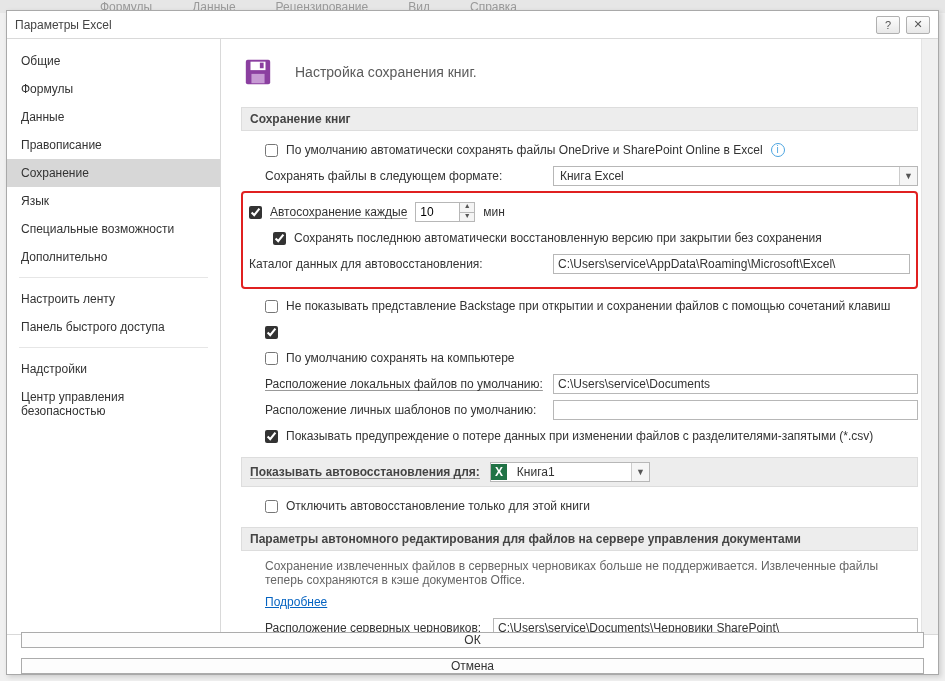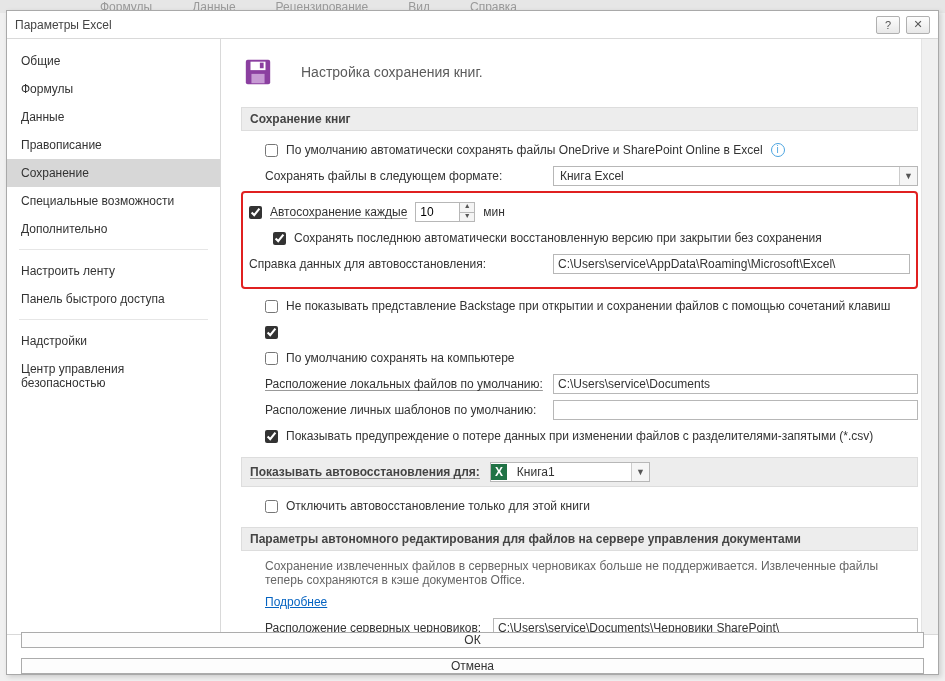--- a/index.html
+++ b/index.html
@@ -18,21 +18,21 @@
 
 .sidebar { width: 214px; border-right: 1px solid #d9d9d9; padding: 8px 0; overflow:hidden; }
 .navitem { padding: 7px 14px; color: #333; cursor: default; }
 .navitem.selected { background: #d7d7d7; }
 .navgap { height: 2px; border-top: 1px solid #e6e6e6; margin: 6px 12px; }
 
 .content-wrap { flex: 1; position: relative; }
 .content { position:absolute; inset:0; overflow-y: auto; padding: 16px 20px 8px 20px; }
 .scrollbar-hint { position:absolute; right:0; top:0; width:17px; height:100%; background:#f0f0f0; border-left:1px solid #e3e3e3; }
 
-.header-row { display:flex; align-items:center; gap:26px; margin-bottom:18px; }
+.header-row { display:flex; align-items:center; gap:20px; margin-bottom:18px; }
 .save-icon { width:34px; height:34px; display:flex; align-items:center; justify-content:center; }
 .save-icon svg { width:30px; height:30px; }
 .header-text { color:#5b5b5b; font-size:14px; }
 
 .section { background:#ededed; border:1px solid #ddd; padding:4px 8px; color:#444; font-weight:600; margin: 10px 0 8px 0; }
 
 .row { display:flex; align-items:center; gap:8px; margin:4px 0; min-height:22px; }
 .row.indent { padding-left: 24px; }
 .chk { width:13px; height:13px; accent-color:#333; }
 .lbl { color:#333; }
@@ -79,20 +79,21 @@
     </div>
   </div>
 
   <div class="body">
     <div class="sidebar">
       <div class="navitem">Общие</div>
       <div class="navitem">Формулы</div>
       <div class="navitem">Данные</div>
       <div class="navitem">Правописание</div>
       <div class="navitem selected">Сохранение</div>
+      <div class="navitem">Язык</div>
       <div class="navitem">Специальные возможности</div>
       <div class="navitem">Дополнительно</div>
       <div class="navgap"></div>
       <div class="navitem">Настроить ленту</div>
       <div class="navitem">Панель быстрого доступа</div>
       <div class="navgap"></div>
       <div class="navitem">Надстройки</div>
       <div class="navitem">Центр управления безопасностью</div>
     </div>
 
@@ -138,21 +139,21 @@
                   <div class="spin-btn">▼</div>
                 </div>
             </div>
             <span class="lbl">мин</span>
           </div>
           <div class="row indent">
             <input type="checkbox" class="chk" checked="" style="">
             <span class="lbl"><span>Сохранять последнюю автоматически восстановленную версию при закрытии без сохранения</span></span>
           </div>
           <div class="row">
-            <span class="lbl" style="width:296px">Справка данных для автовосстановления:</span>
+            <span class="lbl" style="width:296px">Каталог данных для автовосстановления:</span>
             <input class="txt" style="flex: 1 1 0%;" value="C:\Users\service\AppData\Roaming\Microsoft\Excel\">
           </div>
         </div>
 
         <div class="row indent">
           <input type="checkbox" class="chk" style="">
           <span class="lbl">Не показывать представление Backstage при открытии и сохранении файлов с помощью сочетаний клавиш</span>
         </div>
         <div class="row indent">
           <input type="checkbox" class="chk" checked="" style="">

